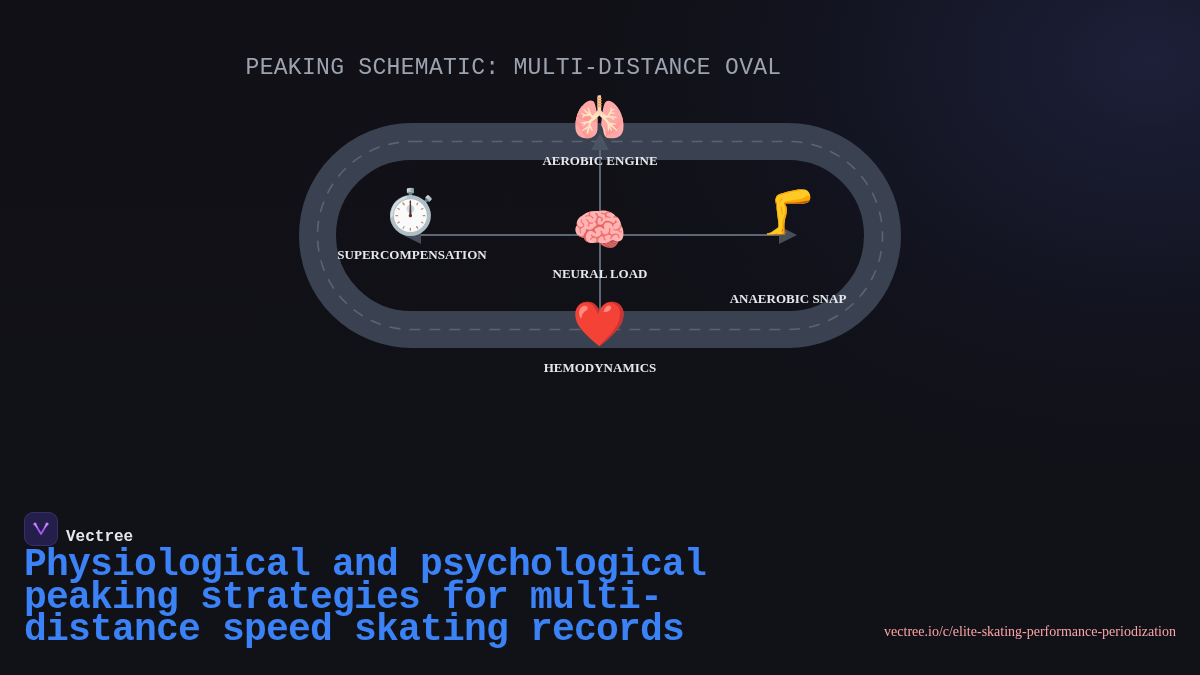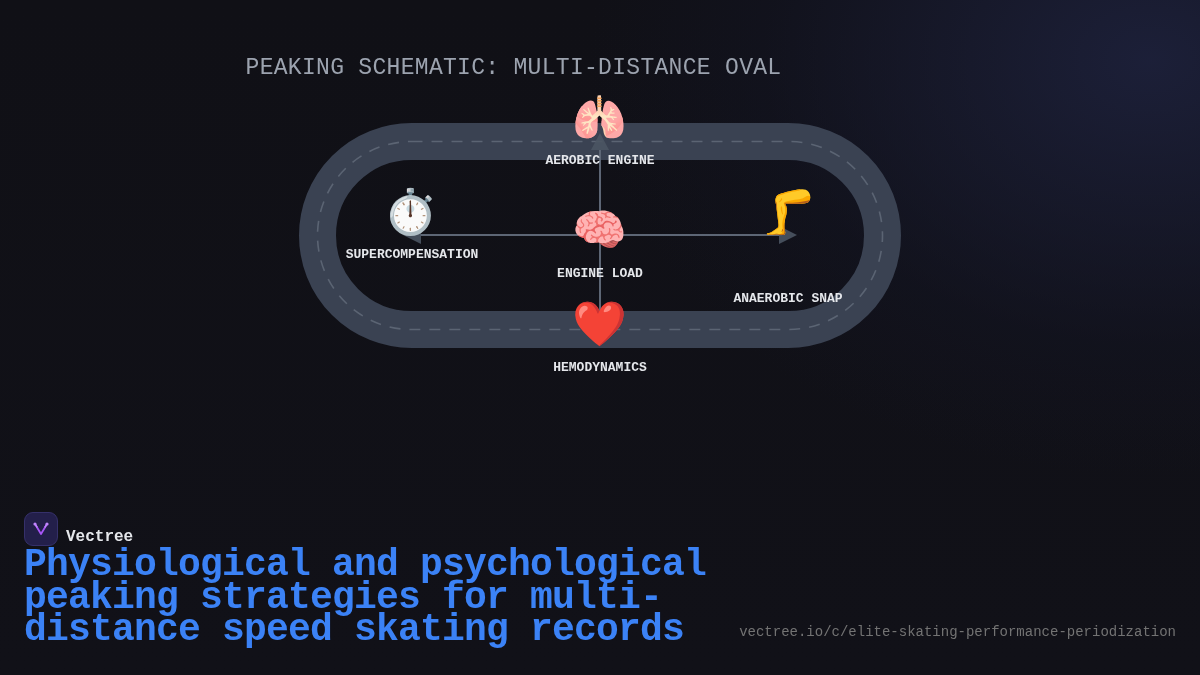--- a/index.html
+++ b/index.html
@@ -15,38 +15,38 @@
       linear-gradient(180deg, #101016 0%, #111118 100%);
   }
   .schematic-title {
     position:absolute; left:0; width:1027px; top:55px; text-align:center;
     font-family:"Liberation Mono", monospace; font-size:23px; color:#9ca3af;
     letter-spacing:0.3px;
   }
   svg.diagram { position:absolute; left:0; top:0; }
   .node-label {
     position:absolute; transform:translateX(-50%); white-space:nowrap;
-    font-family:Liberation Mono, monospace; font-weight:bold; font-size:13px; color:#e5e7eb;
+    font-family:Liberation Serif, serif; font-weight:bold; font-size:13px; color:#e5e7eb;
   }
   .emoji-abs { position:absolute; transform:translate(-50%,-50%); font-size:44px; line-height:1; }
   .brand { position:absolute; left:24px; top:512px; display:flex; align-items:flex-end; gap:8px; }
   .brand-logo {
     width:34px; height:34px; border-radius:9px; background:#231f4a;
     border:1px solid #35306a; box-sizing:border-box;
     display:flex; align-items:center; justify-content:center;
   }
   .brand-name { font-family:"Liberation Mono", monospace; font-weight:bold; font-size:16px; color:#e5e7eb; }
   .headline {
     position:absolute; left:24px; top:549px; width:720px;
     font-family:"Liberation Mono", monospace; font-weight:bold; font-size:38px; line-height:32.5px;
     color:#3b82f6; letter-spacing:-0.8px;
   }
   .url {
     position:absolute; right:24px; top:624px;
-    font-family:Liberation Mono, monospace; font-size:14px; color:#737373;
+    font-family:Liberation Serif, serif; font-size:14px; color:#fca5a5;
   }
 </style>
 </head>
 <body>
 
 <div class="bg-glow"></div>
 
 <div class="schematic-title">PEAKING SCHEMATIC: MULTI-DISTANCE OVAL</div>
 
 <svg class="diagram" width="1200" height="675" viewBox="0 0 1200 675">
@@ -65,21 +65,21 @@
 </svg>
 
 <div class="emoji-abs" style="left:600px; top:118px;">🫁</div>
 <div class="emoji-abs" style="left:411px; top:212px;">⏱️</div>
 <div class="emoji-abs" style="left:600px; top:230px;">🧠</div>
 <div class="emoji-abs" style="left:789px; top:212px;">🦵</div>
 <div class="emoji-abs" style="left:600px; top:324px;">❤️</div>
 
 <div class="node-label" style="left:600px; top:153px;">AEROBIC ENGINE</div>
 <div class="node-label" style="left:412px; top:247px;text-align:right;">SUPERCOMPENSATION</div>
-<div class="node-label" style="left:600px; top:266px;">ENGINE LOAD</div>
+<div class="node-label" style="left:600px; top:266px;">NEURAL LOAD</div>
 <div class="node-label" style="left:788px; top:247px;margin-top:44px;">ANAEROBIC SNAP</div>
 <div class="node-label" style="left:600px; top:360px;">HEMODYNAMICS</div>
 
 <div class="brand">
   <div class="brand-logo">
     <svg width="20" height="20" viewBox="0 0 20 20">
       <path d="M4 5 L10 15 L16 5" fill="none" stroke="#a855f7" stroke-width="1.8" stroke-linecap="round" stroke-linejoin="round"></path>
       <path d="M4 5 L6 8 M16 5 L14 8" stroke="#c084fc" stroke-width="1.4" stroke-linecap="round"></path>
       <circle cx="4" cy="5" r="1.6" fill="#c084fc"></circle>
       <circle cx="16" cy="5" r="1.6" fill="#c084fc"></circle>

